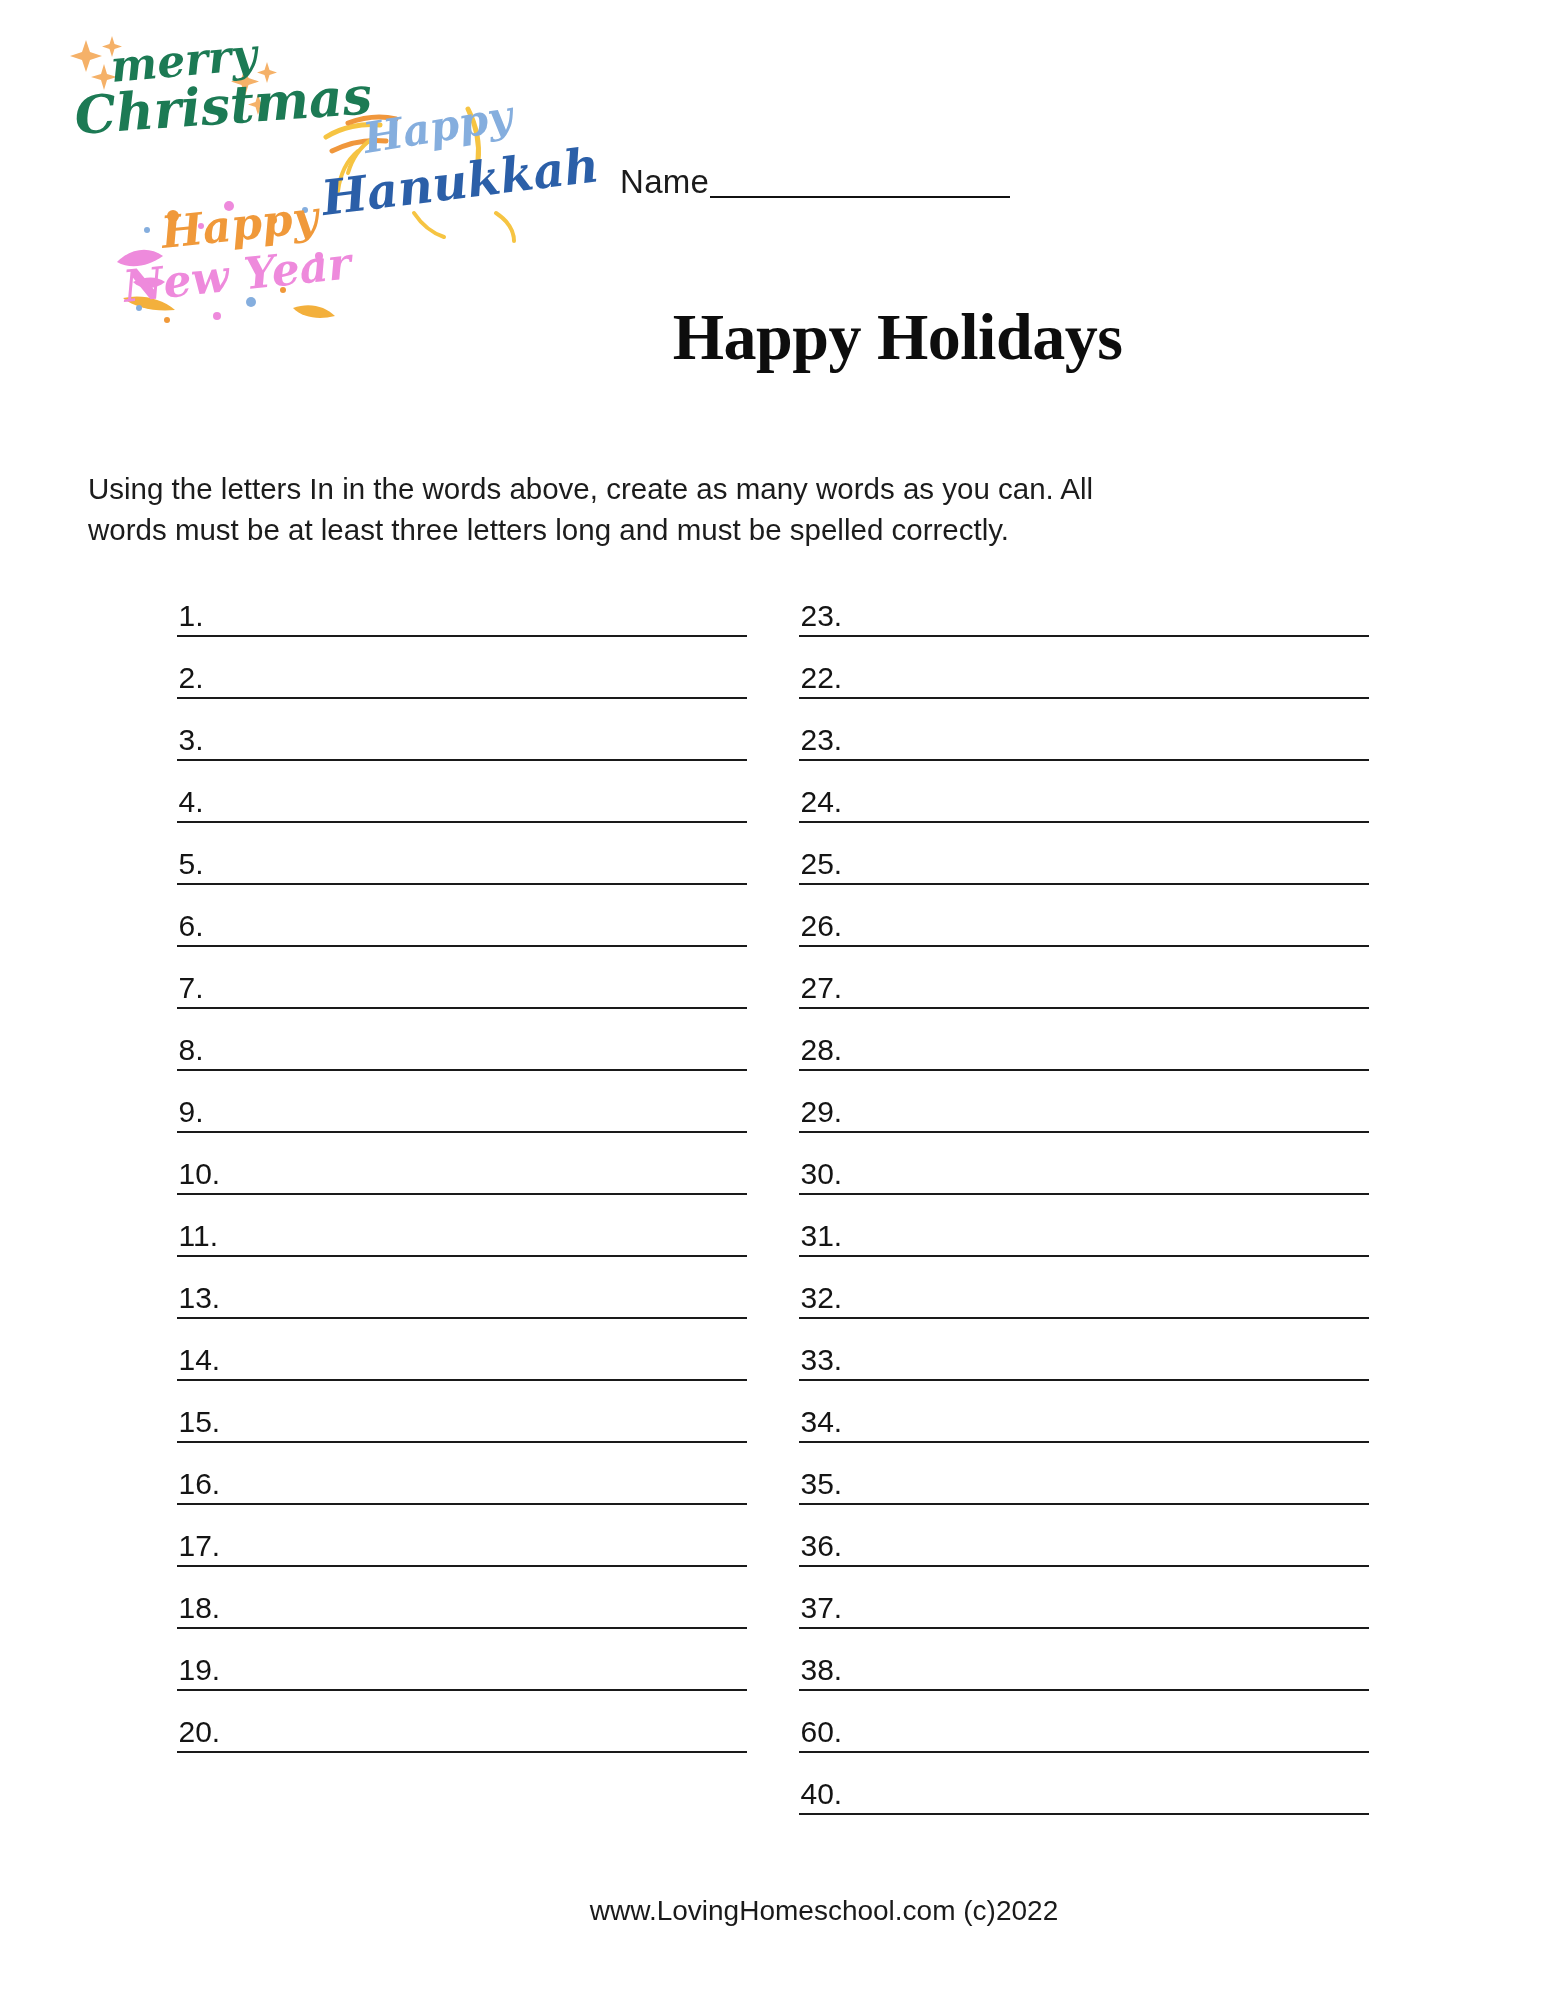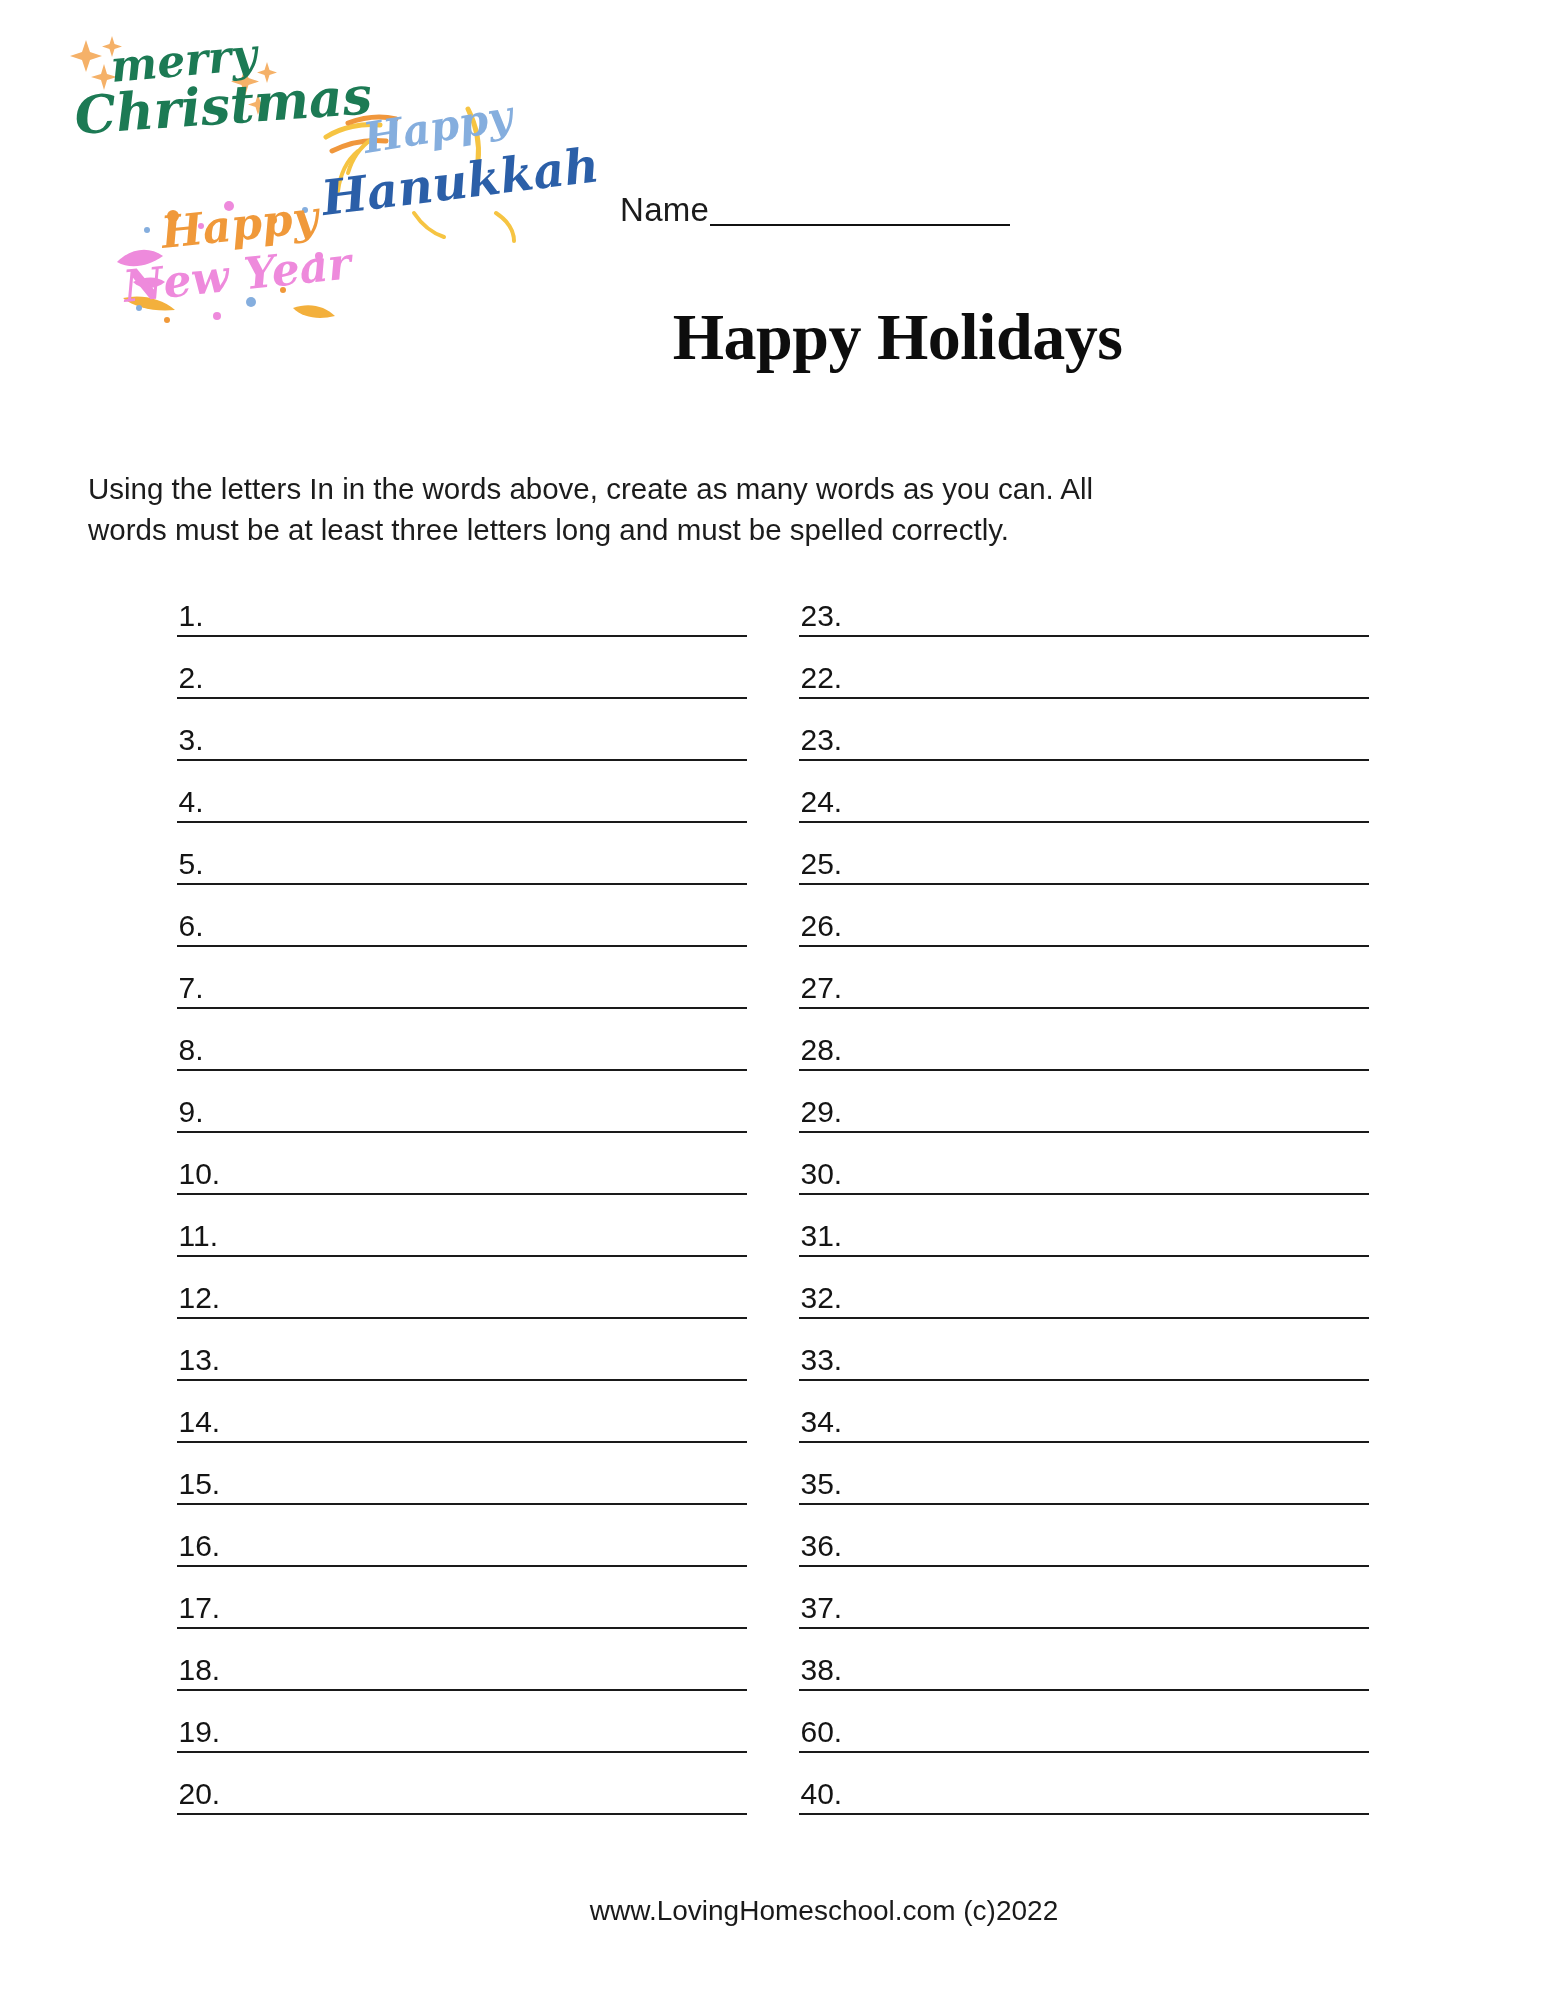--- a/index.html
+++ b/index.html
@@ -27,21 +27,20 @@
 
   
   #name-row{
     position:absolute;left:620px;top:165px;
     display:flex;align-items:flex-end;
   }
   #name-label{
     font-family:"Liberation Sans", sans-serif;
     font-size:33px;color:#1b1b1b;letter-spacing:.3px;
     line-height:1;
-    margin-top:28px;
   }
   #name-blank{
     width:300px;border-bottom:2.5px solid #111;
     height:30px;margin-left:1px;
   }
 
   
   #page-title{
     position:absolute;left:0;top:255px;width:1545px;
     text-align:center;
@@ -195,23 +194,20 @@
         <div class="answer-row">
           <span class="answer-num">9.</span>
         </div>
         <div class="answer-row">
           <span class="answer-num">10.</span>
         </div>
         <div class="answer-row">
           <span class="answer-num">11.</span>
         </div>
         <div class="answer-row">
-          <span class="answer-num">12.</span>
-        </div>
-        <div class="answer-row">
           <span class="answer-num">13.</span>
         </div>
         <div class="answer-row">
           <span class="answer-num">14.</span>
         </div>
         <div class="answer-row">
           <span class="answer-num">15.</span>
         </div>
         <div class="answer-row">
           <span class="answer-num">16.</span>

